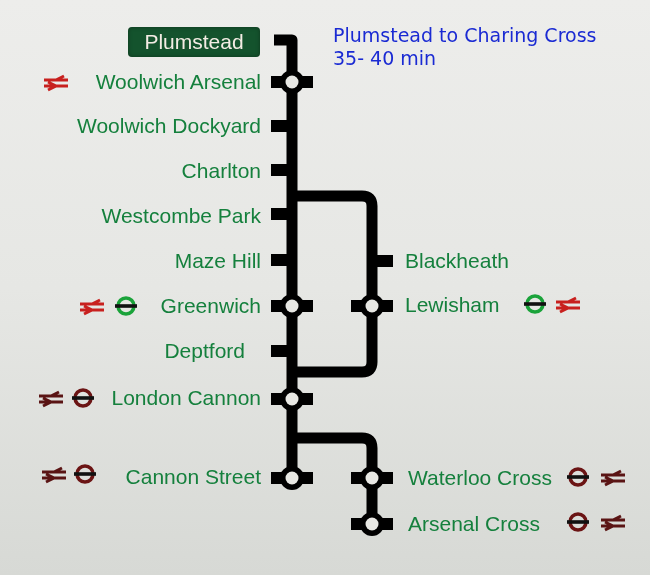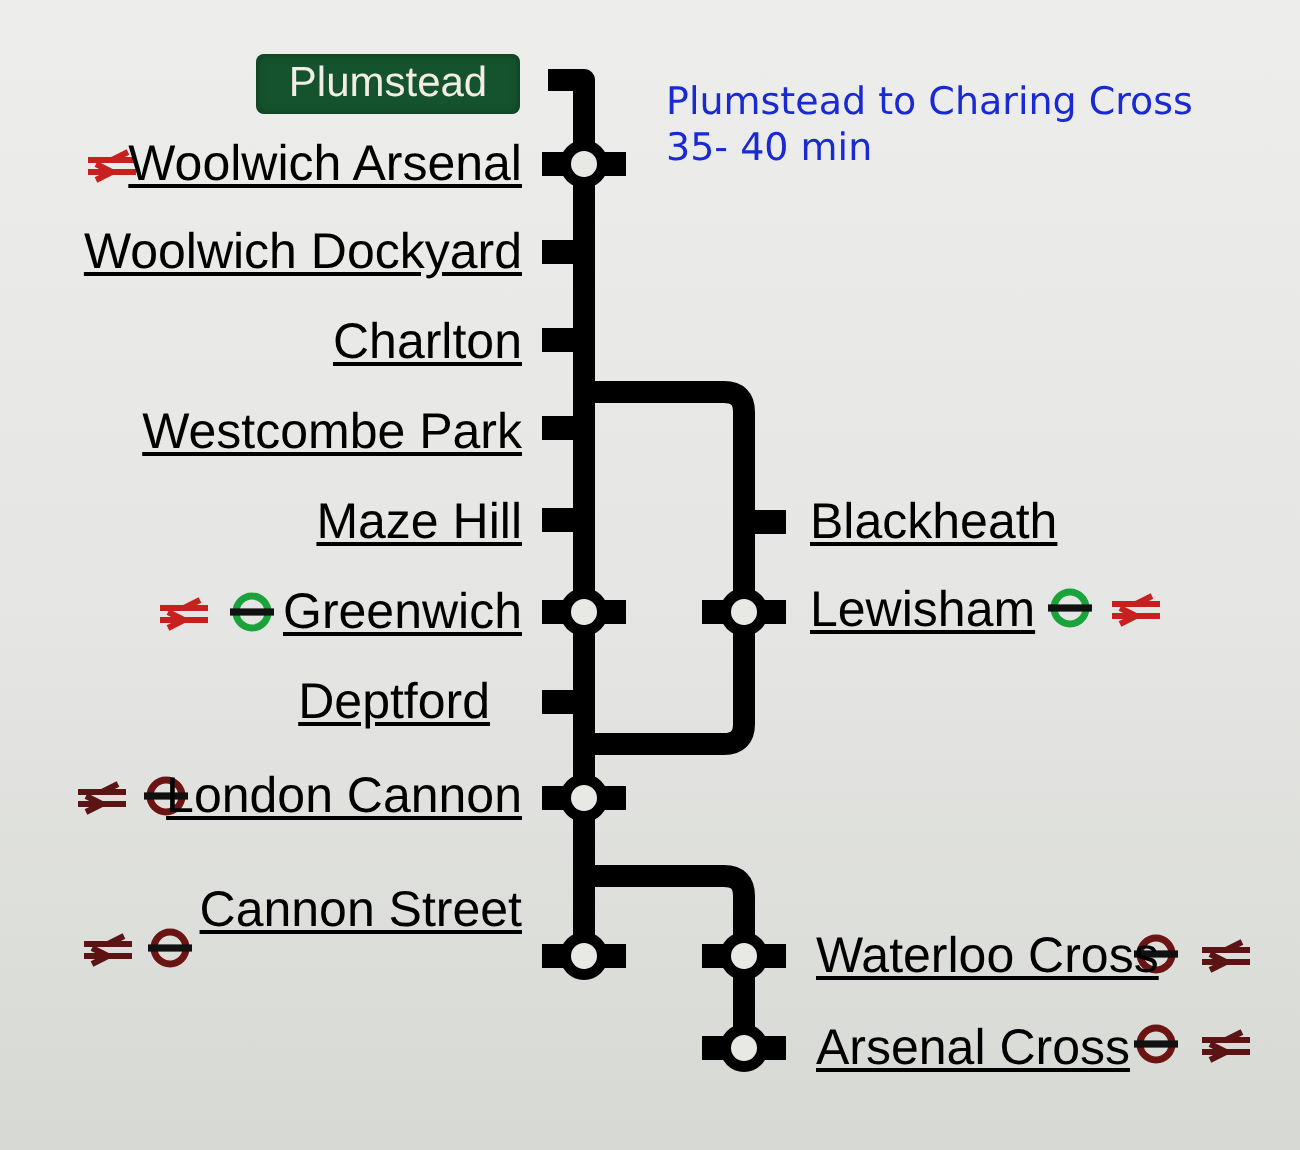--- a/index.html
+++ b/index.html
@@ -4,33 +4,32 @@
 <style>
   html, body { margin: 0; padding: 0; }
   body {
     width: 650px; height: 575px; overflow: hidden;
     background: linear-gradient(180deg, #ededeb 0%, #e6e7e4 50%, #d7d9d5 100%);
     font-family: "Liberation Sans", "DejaVu Sans", sans-serif;
     position: relative;
   }
   #map { position: absolute; left: 0; top: 0; }
   .lbl {
-    position: absolute; font-size: 25px; color: #000000; white-space: nowrap;
+    position: absolute; font-size: 21px; color: #15803d; white-space: nowrap;
     line-height: 24px;
-    text-decoration: underline;
   }
   .lbl.right-al { text-align: right; }
   .origin {
     position: absolute; left: 128px; top: 27px; width: 132px; height: 30px;
     background: #14532d; border-radius: 4px; color: #f3ece4; font-size: 21px;
     line-height: 30px; text-align: center;
     box-shadow: inset 0 0 4px rgba(0,0,0,0.35);
   }
   .journey {
-    position: absolute; left: 333px; top: 40px; color: #1a2ad3;
+    position: absolute; left: 333px; top: 24px; color: #1a2ad3;
     font-family: "DejaVu Sans", sans-serif; font-size: 19px; line-height: 23px;
   }
 </style>
 </head>
 <body>
 
 <svg id="map" width="650" height="575" viewBox="0 0 650 575">
   <defs>
     <g id="nr">
       <path d="M0 -2 L8 -6 M-12 -2 L12 -2 M-12 4 L12 4 M-8 8 L0 4 L-8 0" fill="none" stroke-width="3"></path>
@@ -147,18 +146,18 @@
 </div>
 
 <div class="lbl right-al" style="right:389px; top:70px;">Woolwich Arsenal</div>
 <div class="lbl right-al" style="right:389px; top:114px;">Woolwich Dockyard</div>
 <div class="lbl right-al" style="right:389px; top:159px;">Charlton</div>
 <div class="lbl right-al" style="right:389px; top:204px;">Westcombe Park</div>
 <div class="lbl right-al" style="right:389px; top:249px;">Maze Hill</div>
 <div class="lbl right-al" style="right:389px; top:294px;">Greenwich</div>
 <div class="lbl right-al" style="right:405px; top:339px;">Deptford</div>
 <div class="lbl right-al" style="right:389px; top:386px;">London Cannon</div>
-<div class="lbl right-al" style="right:389px; top:443px;margin-left:24px;">Cannon Street</div>
+<div class="lbl right-al" style="right:389px; top:465px;margin-left:24px;">Cannon Street</div>
 
 <div class="lbl" style="left:405px; top:249px;">Blackheath</div>
 <div class="lbl" style="left:405px; top:293px;">Lewisham</div>
 <div class="lbl" style="left:408px; top:466px;">Waterloo Cross</div>
 <div class="lbl" style="left:408px; top:512px;">Arsenal Cross</div>
 
 </body></html>

